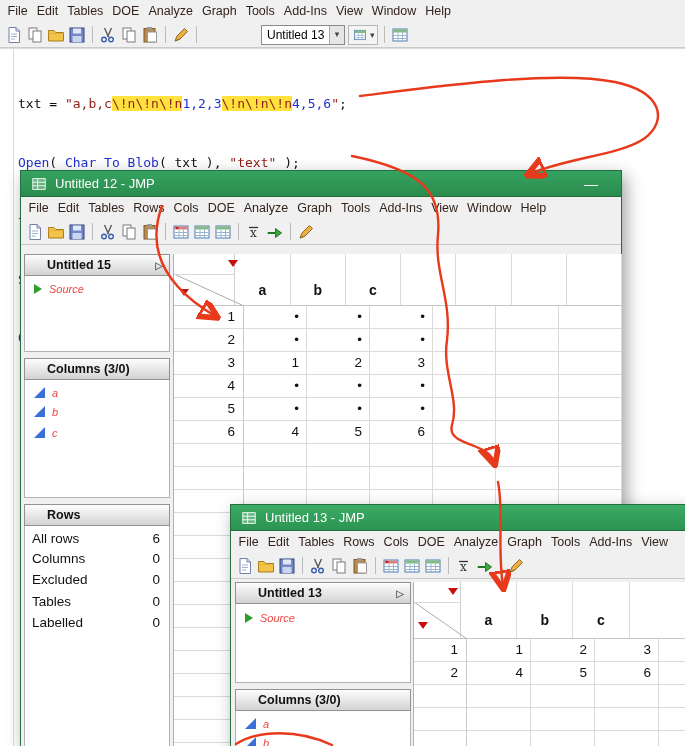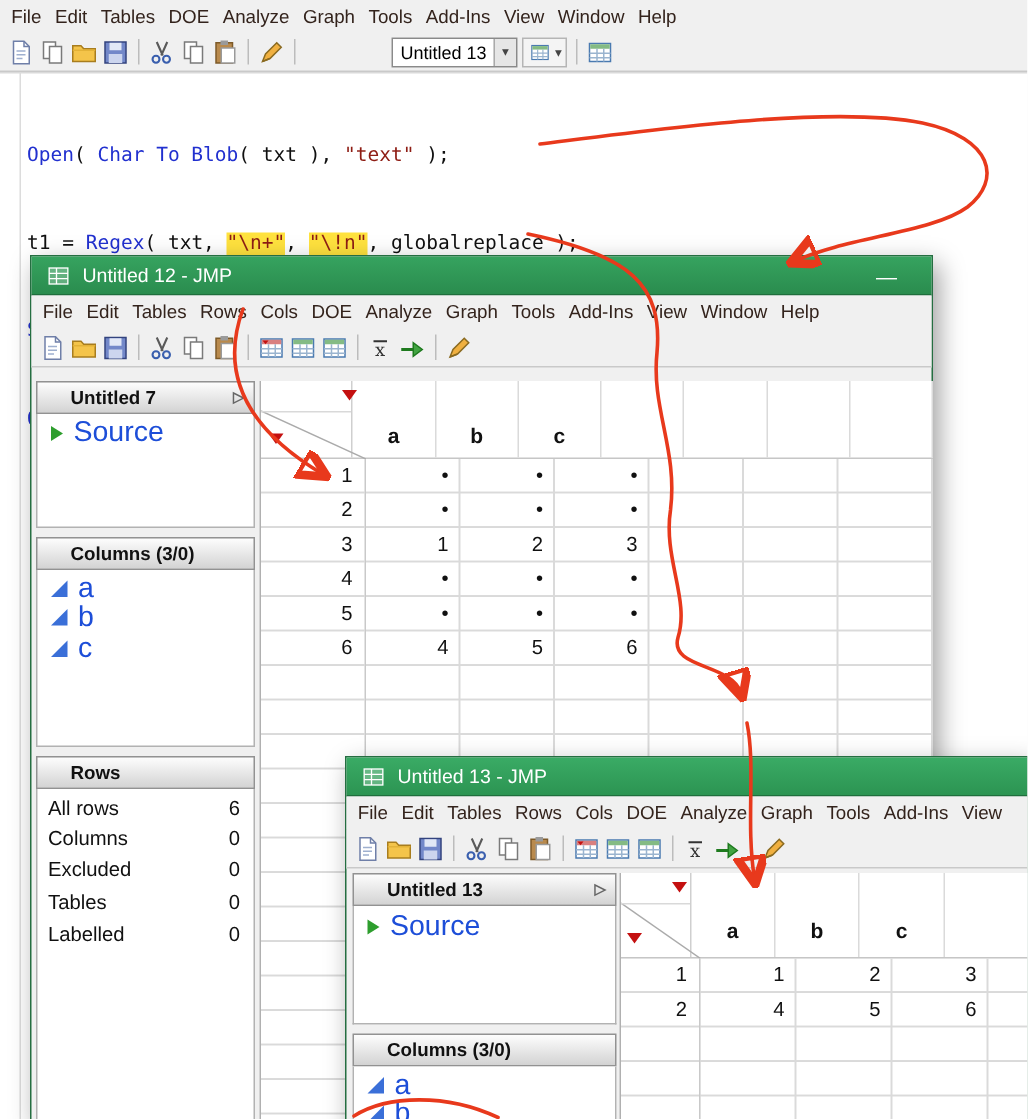--- a/index.html
+++ b/index.html
@@ -33,21 +33,21 @@
   .minbtn { margin-left:auto; margin-right:14px; color:#fff; font-size:14px; line-height:14px; }
 
   
   .sidebar { position:absolute; }
   .phead { height:22px; display:flex; align-items:center; gap:6px; padding:0 6px; font-size:12.5px; font-weight:bold; color:#111;
            background:linear-gradient(#fdfdfd,#d3d3d3); border:1px solid #929292; }
   .pbody { background:#fff; border:1px solid #b2b2b2; border-top:none; }
   .redtri { width:0; height:0; border-left:5px solid transparent; border-right:5px solid transparent; border-top:7px solid #c41republic;}
   .redtri { border-top-color:#c41010; }
   .disc { margin-left:auto; color:#666; font-size:10px; }
-  .pitem { display:flex; align-items:center; gap:7px; height:21px; padding:0 4px 0 9px; font-size:19px; color:#1d4ed8; }
+  .pitem { display:flex; align-items:center; gap:7px; height:21px; padding:0 4px 0 9px; font-size:11px; color:#ef4444;font-style:italic; }
   .srctri { width:0; height:0; border-top:5px solid transparent; border-bottom:5px solid transparent; border-left:8px solid #2e9e2e; }
   .coltri { width:0; height:0; border-left:11px solid transparent; border-bottom:11px solid #3a6fd8; }
   .statrow { display:flex; align-items:center; height:21.5px; padding:0 9px 0 7px; font-size:13.5px; color:#111; }
   .statval { margin-left:auto; }
 
   
   .grid { position:absolute; background:#fff; border-left:1px solid #b0b0b0; overflow:hidden; }
   .ghead { position:absolute; left:0; top:0; right:0; display:flex; background:#fff; border-bottom:1px solid #c6c6c6; }
   .gcorner { position:relative; border-right:1px solid #cfcfcf; }
   .cstrip { position:absolute; left:0; right:0; background:#d9d9d9; height:1px; }
@@ -179,20 +179,21 @@
         <svg class="tbi" style="width:14px;height:14px">
             <use href="#i-tbl"></use>
           </svg>▾
       </div>
       <div class="tbsep"></div>
       <svg class="tbi">
           <use href="#i-tbl"></use>
         </svg>
     </div>
     <div id="script-area" class="code">
+      <div><span class="tok-p">txt = </span><span class="tok-s">"a,b,c</span><span class="tok-sh">\!n\!n\!n</span><span class="tok-n">1,2,3</span><span class="tok-sh">\!n\!n\!n</span><span class="tok-n">4,5,6</span><span class="tok-s">"</span><span class="tok-p">;</span></div>
       <div><span class="tok-k">Open</span><span class="tok-p">( </span><span class="tok-k">Char To Blob</span><span class="tok-p">( txt ), </span><span class="tok-s">"text"</span><span class="tok-p"> );</span></div>
       <div><span class="tok-p">t1 = </span><span class="tok-k">Regex</span><span class="tok-p">( txt, </span><span class="tok-sh">"\n+"</span><span class="tok-p">, </span><span class="tok-sh">"\!n"</span><span class="tok-p">, globalreplace );</span></div>
       <div><span class="tok-k">Show</span><span class="tok-p">( </span><span class="tok-k">Length</span><span class="tok-p">( t1 ), t1 );</span></div>
       <div><span class="tok-k">Open</span><span class="tok-p">( </span><span class="tok-k">Char To Blob</span><span class="tok-p">( t1 ), </span><span class="tok-s">"text"</span><span class="tok-p"> );</span></div>
     </div>
     <div id="script-gutter"></div>
   </div>
 
   <div class="win z2" style="left:20px;top:170px;width:602px;height:577px;">
     <div class="titlebar">
@@ -256,21 +257,21 @@
         </svg>
       <div class="tbsep"></div>
       <svg class="tbi">
           <use href="#i-pen"></use>
         </svg>
     </div>
 
     <div class="sidebar" style="left:3px;top:83px;width:146px;bottom:0;">
       <div class="phead">
         <span class="redtri"></span>
-        <span>Untitled 7</span>
+        <span>Untitled 15</span>
         <span class="disc">▷</span>
       </div>
       <div class="pbody" style="height:76px;">
         <div class="pitem" style="padding-top:5px;">
           <span class="srctri"></span>
           <span>Source</span>
         </div>
       </div>
       <div style="height:6px;"></div>
       <div class="phead">

